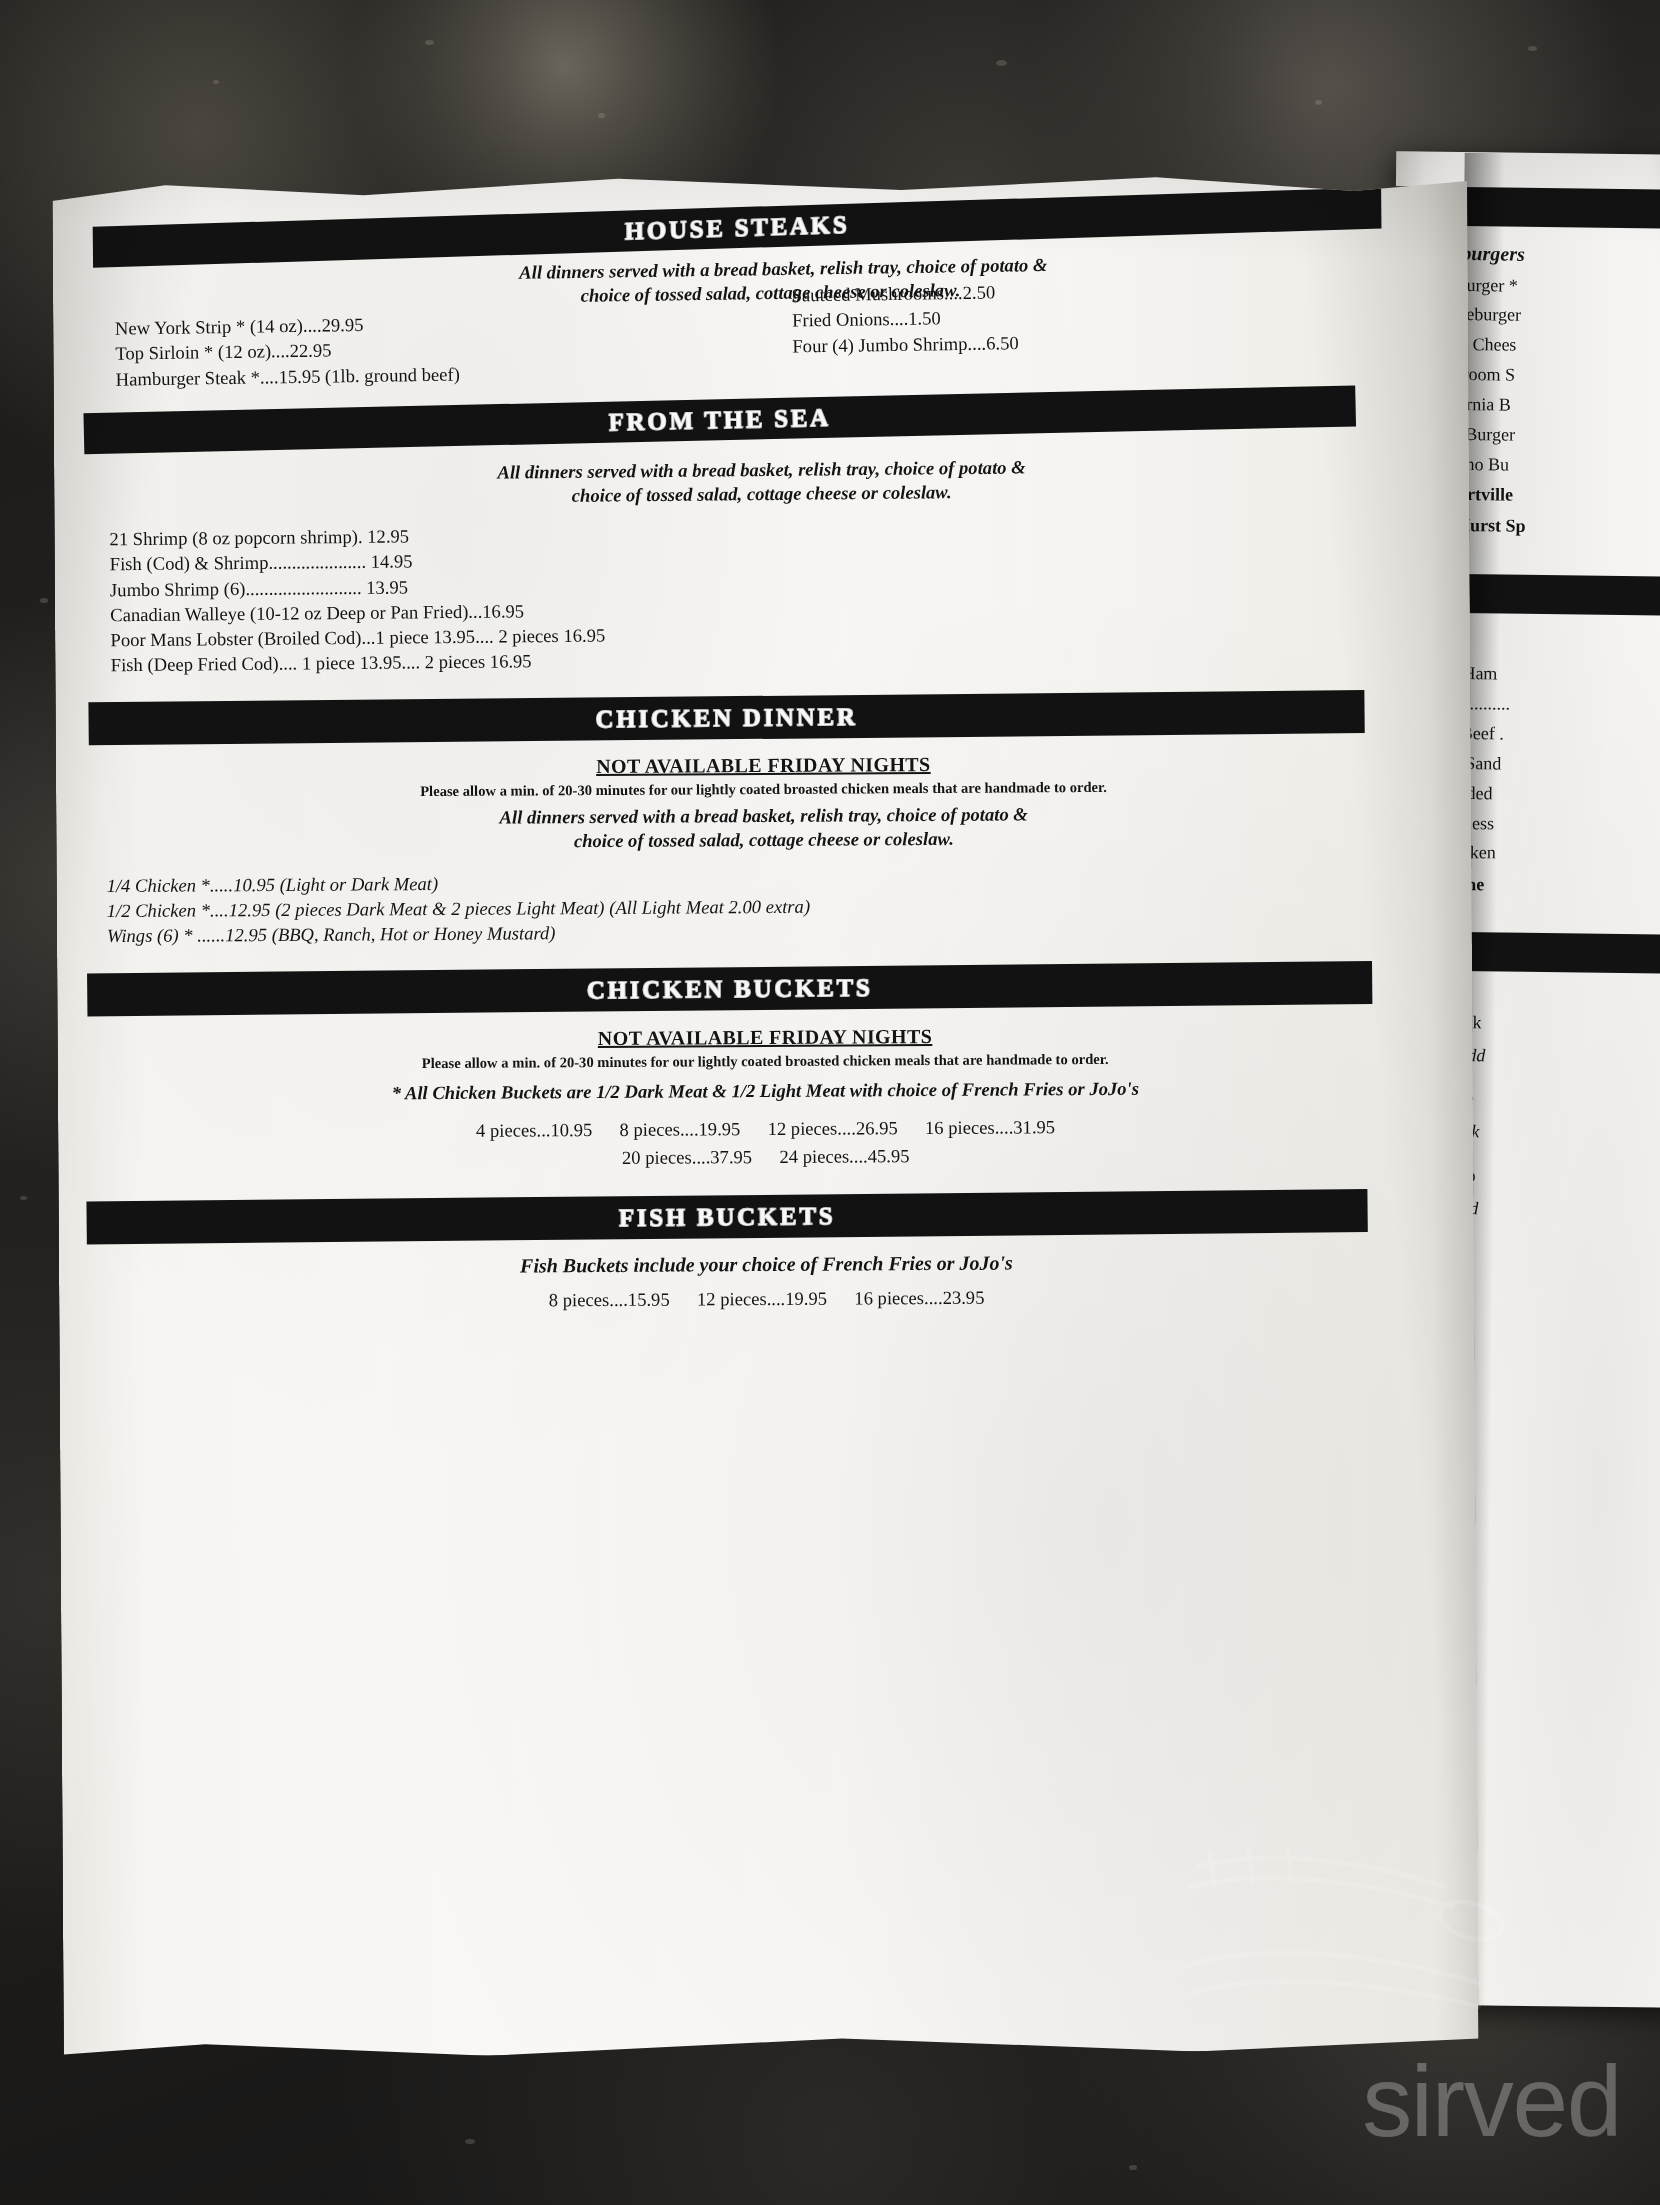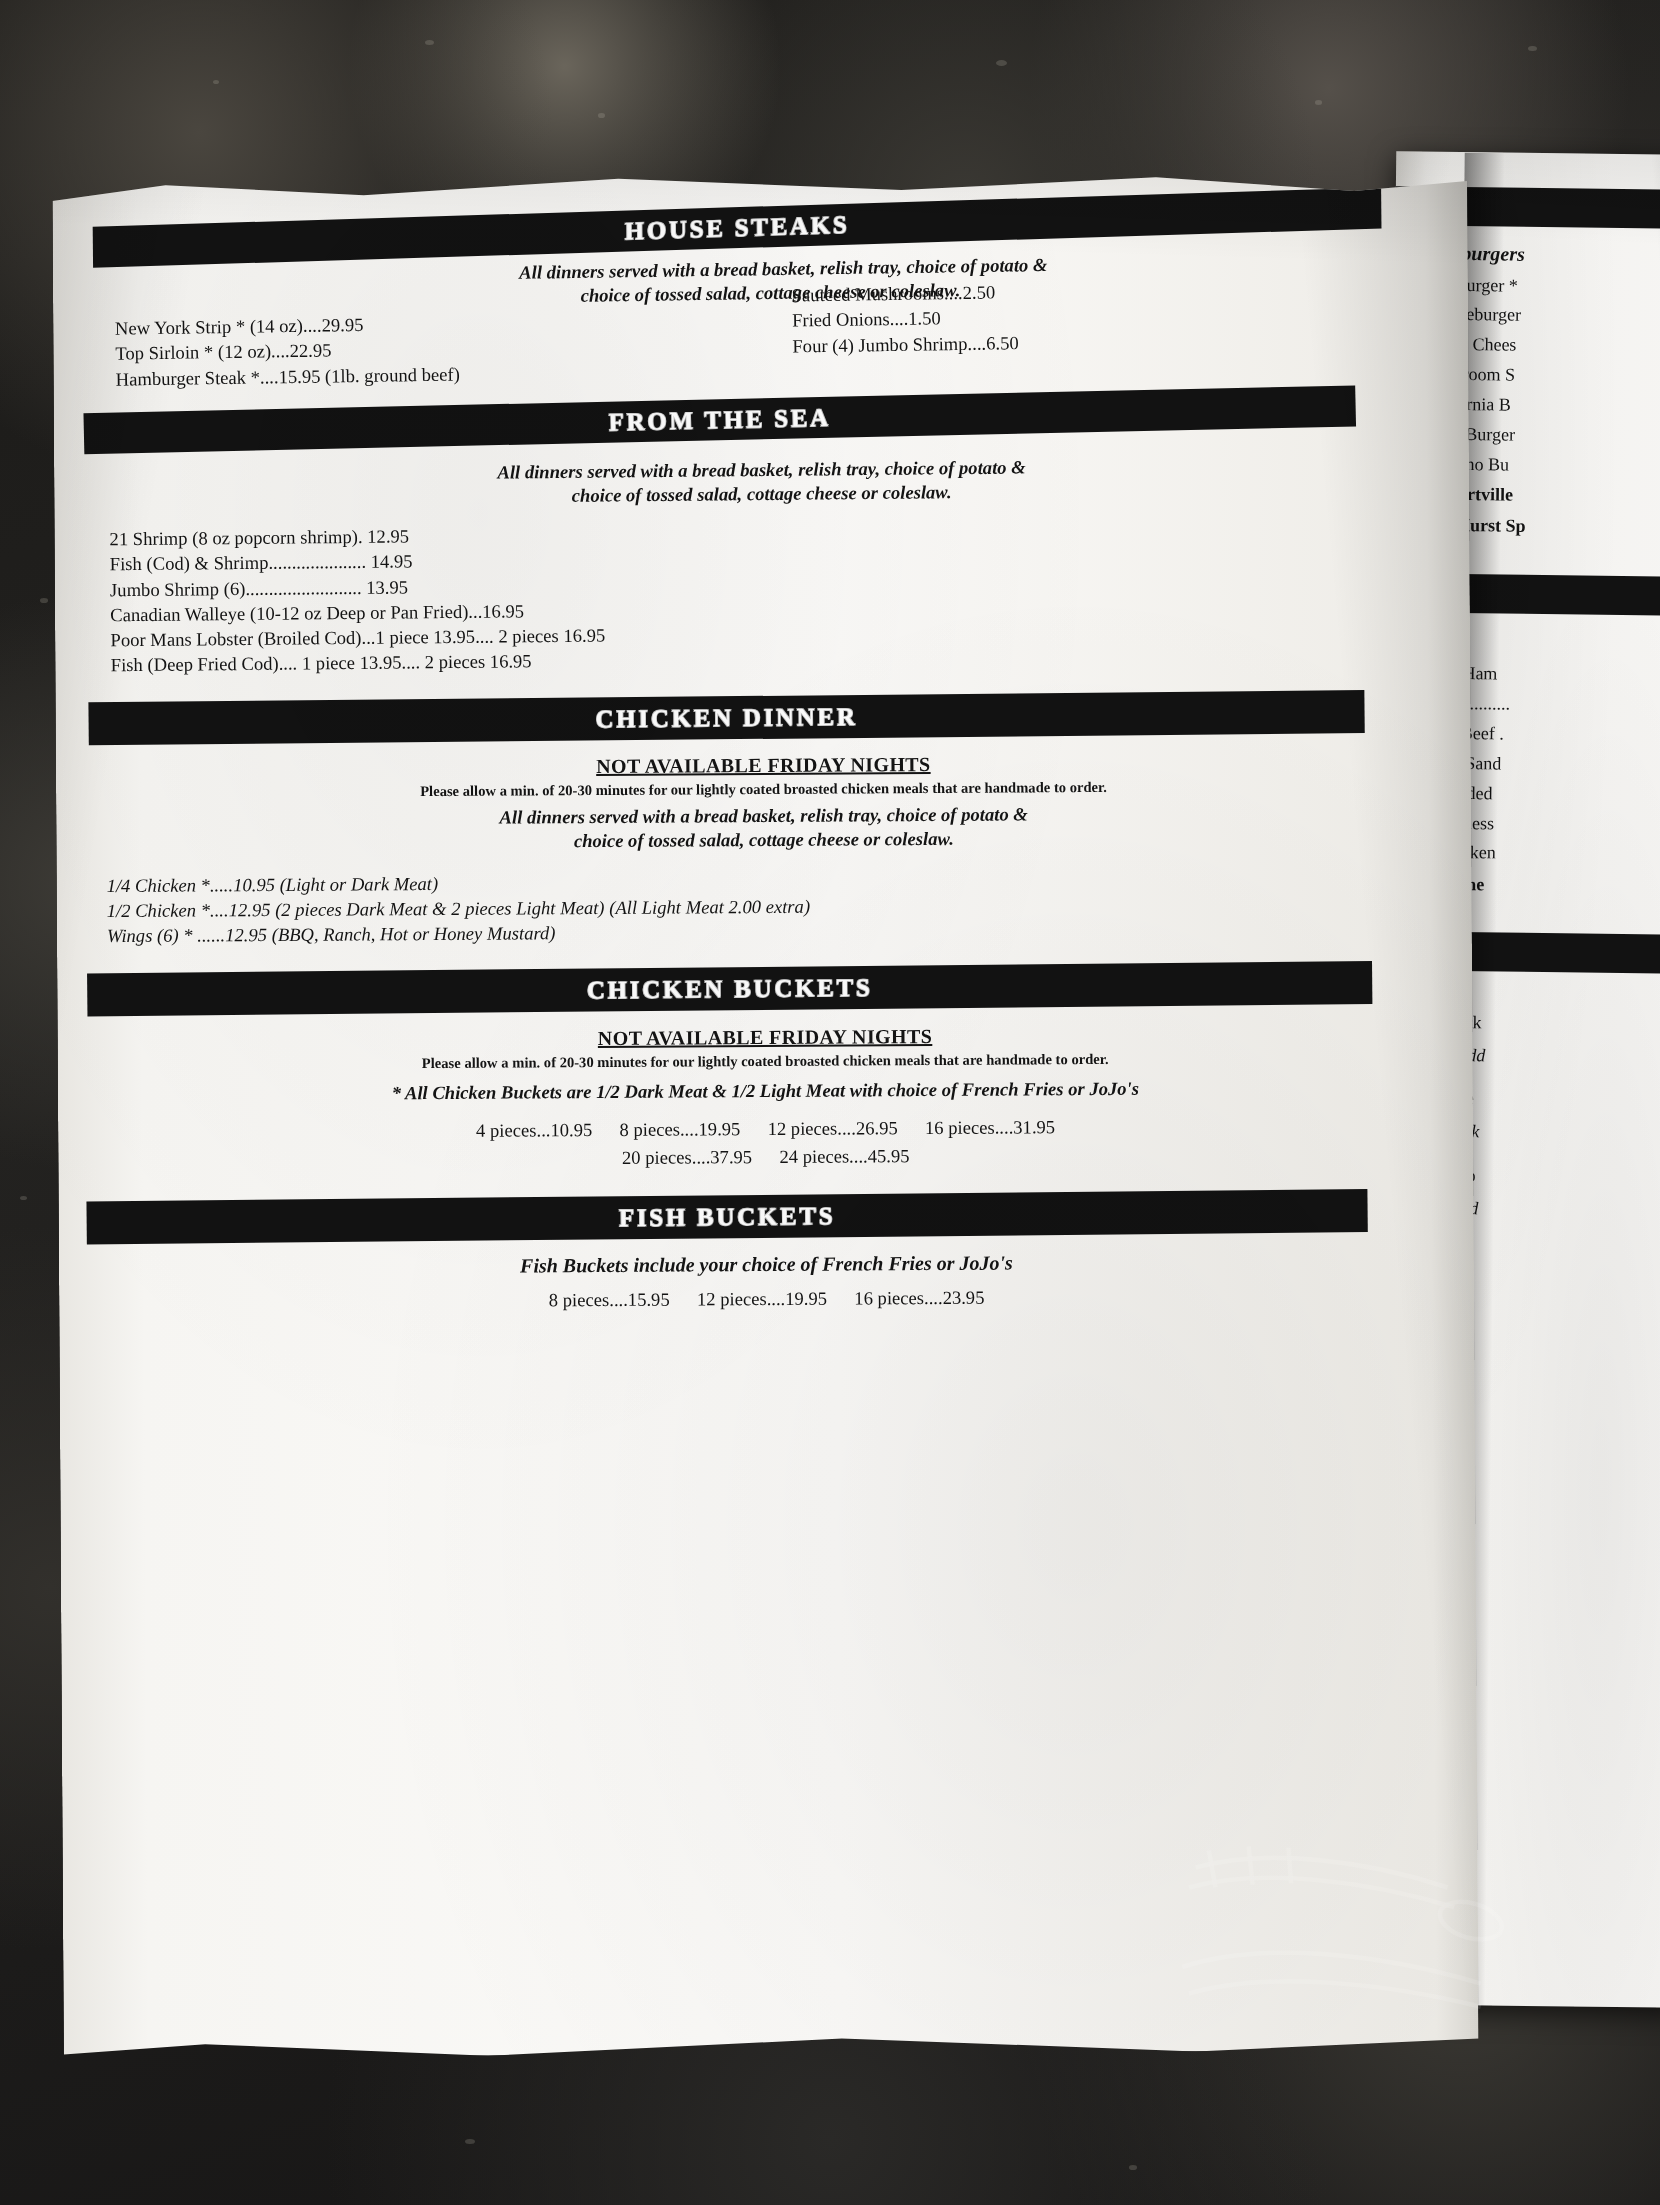--- a/index.html
+++ b/index.html
@@ -381,14 +381,15 @@
       <path d="M40 40 C150 10 300 30 420 70"></path>
       <path d="M30 70 C140 40 300 60 430 100"></path>
       <path d="M60 14 L70 70"></path>
       <path d="M120 8 L126 66"></path>
       <path d="M180 10 L184 64"></path>
       <ellipse cx="455" cy="120" rx="48" ry="26" transform="rotate(16 455 120)"></ellipse>
       <path d="M20 190 C140 150 320 170 470 215"></path>
       <path d="M30 230 C150 195 330 215 470 250"></path>
     </g>
   </svg>
+  <div class="wm-text">sirved</div>
 </div>
 
 
 </body></html>

